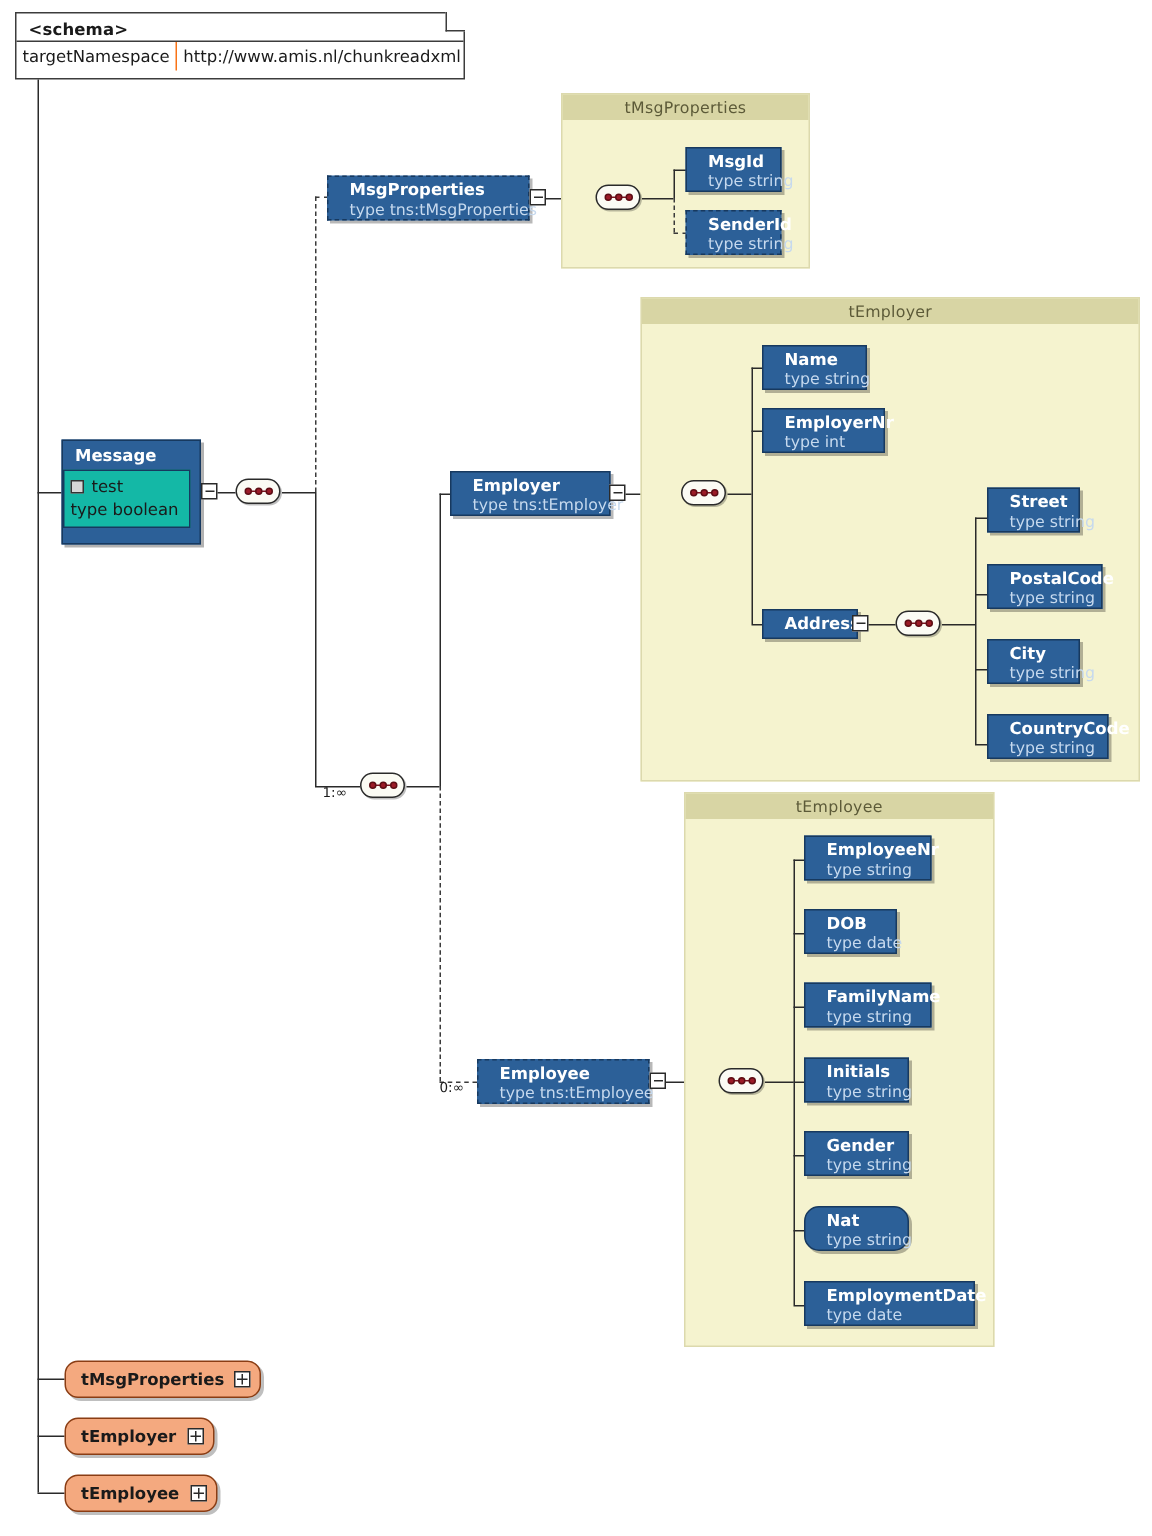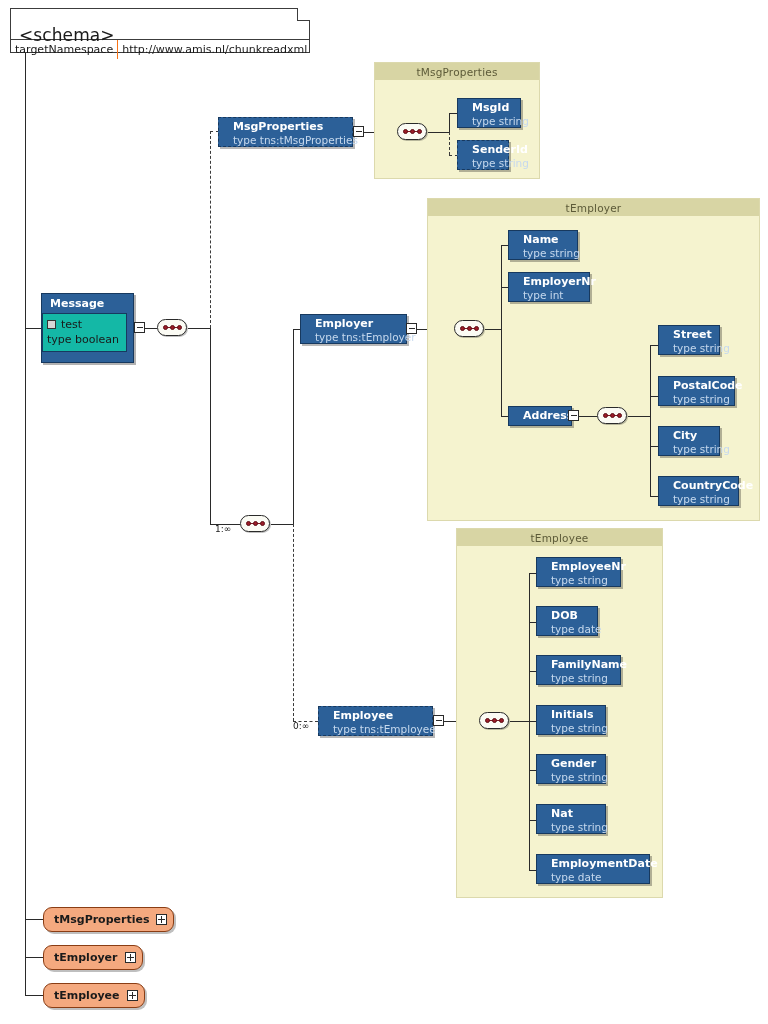--- a/index.html
+++ b/index.html
@@ -21,22 +21,22 @@
   .schema-note{
     position:absolute;background:#ffffff;border:1px solid #3c3c3c;
     box-sizing:border-box;
   }
   .schema-note .fold{
     position:absolute;right:-1px;top:-1px;width:12px;height:12px;
     background:#ffffff;border-left:1px solid #3c3c3c;border-bottom:1px solid #3c3c3c;
     transform:none;
   }
   .schema-title{
-    font-size:17px;font-weight:normal;color:#1a1a1a;padding:4px 0 4px 8px;
-    border-bottom:1px solid #3c3c3c;height:19px;box-sizing:border-box;letter-spacing:0.1px;margin-top:12px;
+    font-size:11px;font-weight:bold;color:#1a1a1a;padding:4px 0 4px 8px;
+    border-bottom:1px solid #3c3c3c;height:19px;box-sizing:border-box;letter-spacing:0.1px;
   }
   .schema-row{display:flex;height:19px;font-size:11px;color:#1a1a1a;}
   .schema-key{padding:3px 4px 3px 4px;border-right:1px solid #f97316;box-sizing:border-box;white-space:nowrap;}
   .schema-val{padding:3px 4px;box-sizing:border-box;white-space:nowrap;}
 
   
   .type-panel{position:absolute;background:#f5f3cf;border:1px solid #dcd9ad;box-sizing:border-box;}
   .type-panel .tp-head{
     height:17px;background:#d8d5a4;color:#5c5a38;font-size:10.5px;
     display:flex;align-items:center;justify-content:center;letter-spacing:0.2px;
@@ -190,21 +190,21 @@
   <div class="ln v" style="left:449px;top:113px;height:19px;"></div>
   <div class="ln h" style="left:449px;top:113px;width:9px;"></div>
   <div class="dash-v" style="left:449px;top:132px;height:23px;"></div>
   <div class="dash-h" style="left:449px;top:155px;width:9px;"></div>
 
   <div class="el" style="left:457px;top:98px;width:64px;height:30px;">
     <div class="nm">MsgId</div>
     <div class="ty">type string</div>
   </div>
 
-  <div class="el opt" style="left:457px;top:140px;width:52px;height:30px;">
+  <div class="el opt" style="left:457px;top:140px;width:64px;height:30px;">
     <div class="nm">SenderId</div>
     <div class="ty">type string</div>
   </div>
 
   <div class="seq" style="left:240px;top:515px;">
     <div class="bar">
       <span class="dot d1"></span>
         <span class="dot d2"></span>
         <span class="dot d3"></span>
     </div>
@@ -338,21 +338,21 @@
   <div class="el" style="left:536px;top:705px;width:70px;height:30px;">
     <div class="nm">Initials</div>
     <div class="ty">type string</div>
   </div>
 
   <div class="el" style="left:536px;top:754px;width:70px;height:30px;">
     <div class="nm">Gender</div>
     <div class="ty">type string</div>
   </div>
 
-  <div class="el" style="left:536px;top:804px;width:70px;height:30px;">
+  <div class="el" style="left:536px;top:804px;width:70px;height:30px;border-radius:10px;">
     <div class="nm">Nat</div>
     <div class="ty">type string</div>
   </div>
 
   <div class="el" style="left:536px;top:854px;width:114px;height:30px;">
     <div class="nm">EmploymentDate</div>
     <div class="ty">type date</div>
   </div>
 
   <div class="gtype" style="left:43px;top:907px;height:25px;">

